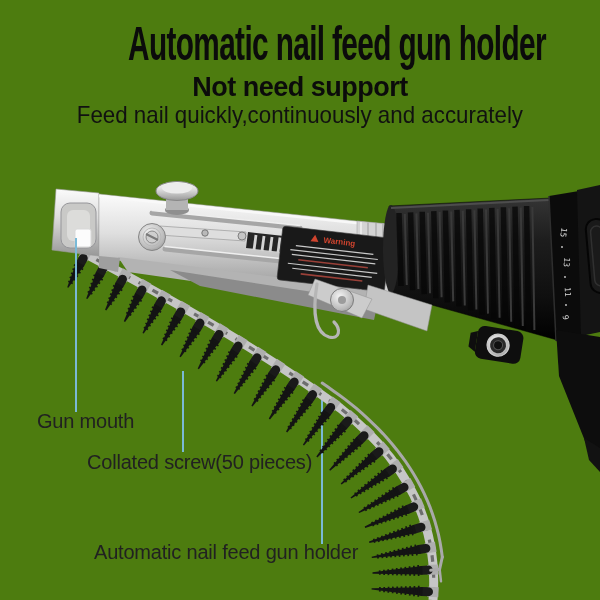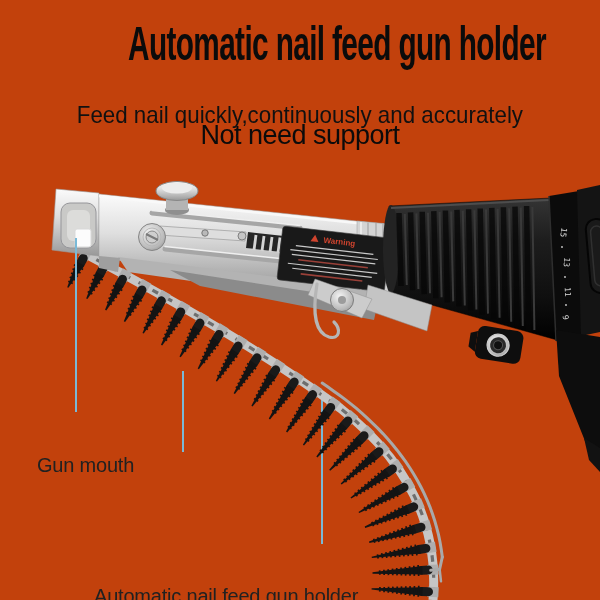--- a/index.html
+++ b/index.html
@@ -1,29 +1,29 @@
 <!DOCTYPE html>
 <html><head>
 <meta charset="utf-8">
 <style>
   html,body{margin:0;padding:0;background:#fff;}
   #stage{
-    position:relative;width:600px;height:600px;overflow:hidden;background:#c2410c;
+    position:relative;width:600px;height:600px;overflow:hidden;background:#4d7c0f;
     font-family:"Liberation Sans","DejaVu Sans",sans-serif;
   }
   .hero{position:absolute;left:0;width:600px;text-align:center;color:#0b0b0b;white-space:nowrap;}
   .hero .squeeze{display:inline-block;transform-origin:50% 50%;}
   #hero-title{top:16px;font-size:48px;font-weight:800;letter-spacing:-1px;}
   #hero-title .squeeze{transform:scaleX(0.62);}
-  #hero-subtitle{top:72px;font-size:27px;font-weight:400;letter-spacing:-0.5px;margin-top:48px;}
+  #hero-subtitle{top:72px;font-size:27px;font-weight:700;letter-spacing:-0.5px;}
   #hero-tagline{top:101px;font-size:24px;font-weight:400;color:#111;}
   #hero-tagline .squeeze{transform:scaleX(0.93);}
   svg#scene{position:absolute;left:0;top:0;}
   .pline{position:absolute;width:2px;background:#7ab9d6;}
-  .callout{position:absolute;font-size:20px;letter-spacing:-0.2px;color:#212121;white-space:nowrap;margin-top:44px;}
+  .callout{position:absolute;font-size:20px;letter-spacing:-0.2px;color:#212121;white-space:nowrap;}
 </style>
 </head>
 <body>
 
 <div id="stage">
 
   <div class="hero" id="hero-title">
     <span class="squeeze">Automatic nail feed gun holder</span>
   </div>
   <div class="hero" id="hero-subtitle">
@@ -445,14 +445,15 @@
       <polygon points="368,285 432,305 427,331 364,309" fill="#c4c4c4" stroke="#8f8f8f" stroke-width="0.5"></polygon>
       <polygon points="315,279 372,299 362,318 308,295" fill="#cccccc" stroke="#909090" stroke-width="0.5"></polygon>
       <circle cx="342" cy="300" r="11.5" fill="url(#gradRad)" stroke="#7d7d7d"></circle>
       <circle cx="342" cy="300" r="4" fill="#9c9c9c"></circle>
       <path d="M317,284 C312,314 316,333 329,337 C340,340 341,329 334,322" fill="none" stroke="#b6b6b6" stroke-width="3.2" stroke-linecap="round"></path>
     </g>
   </svg>
 
   <div class="pline" style="left: 75px; top: 238px; height: 174px; background: rgb(122, 185, 214);"></div>
   <div class="callout" style="left:37px;top:410px">Gun mouth</div>
+  <div class="callout" style="left:87px;top:451px">Collated screw(50 pieces)</div>
   <div class="callout" style="left:94px;top:541px">Automatic nail feed gun holder</div>
 </div>
 
 </body></html>

